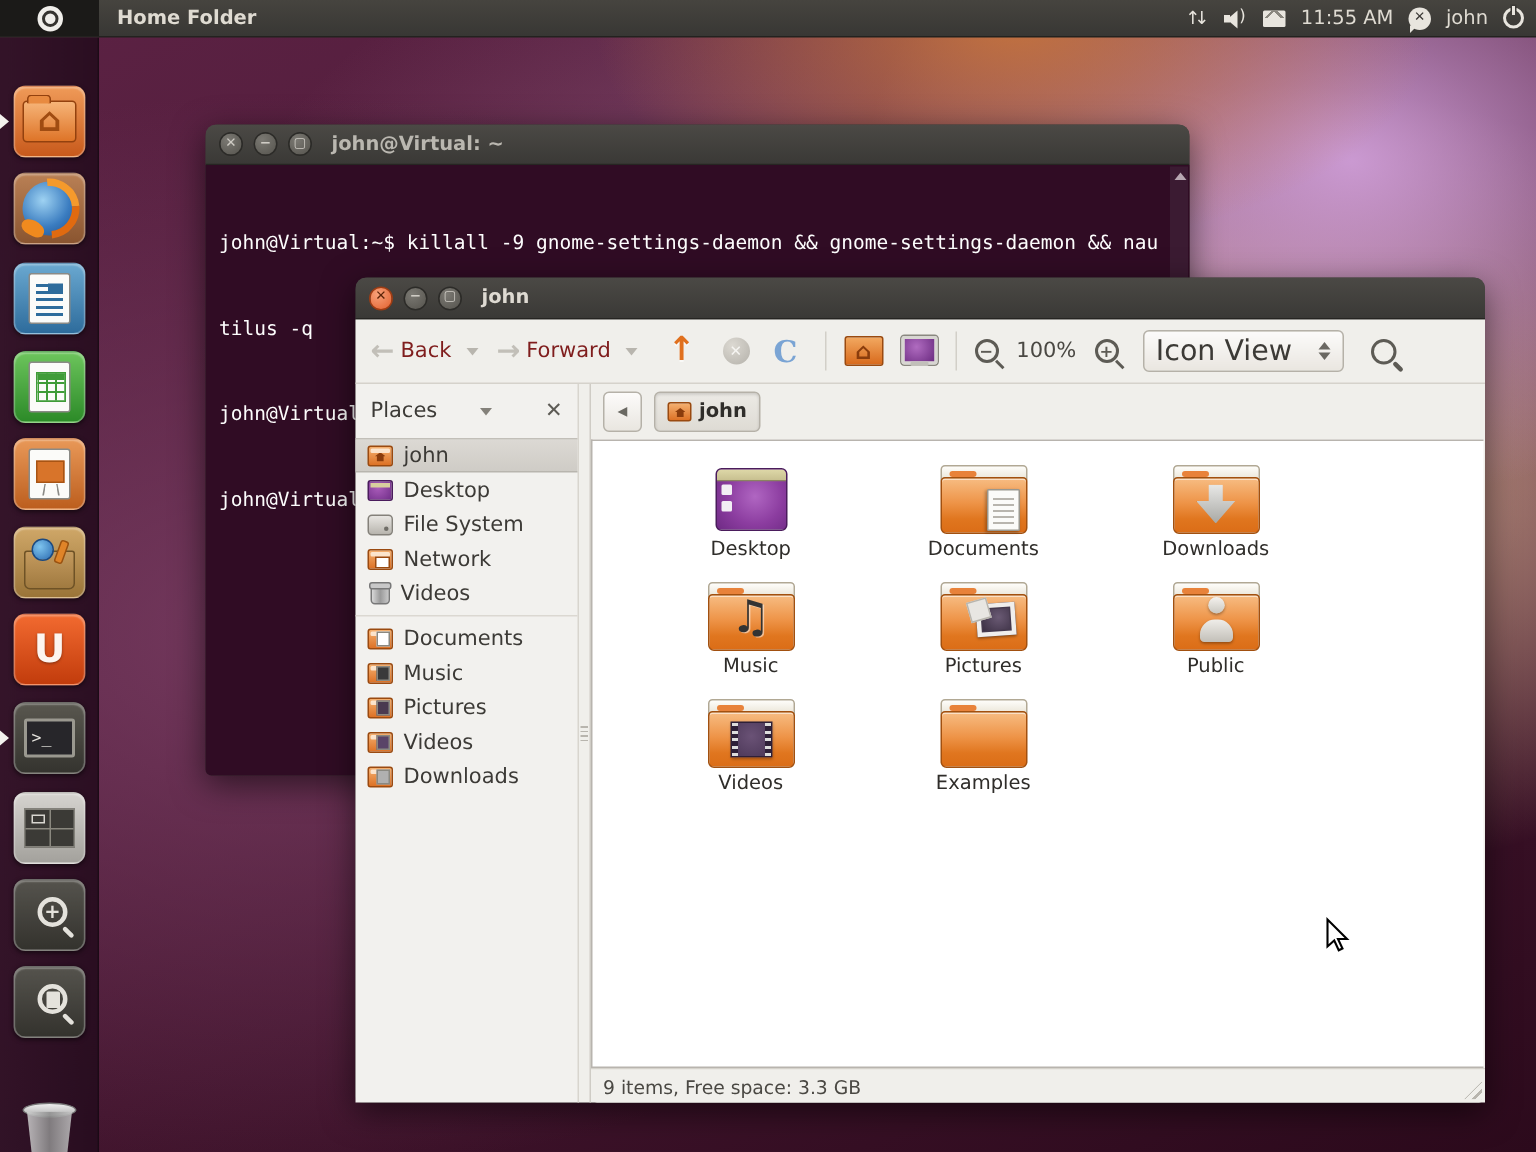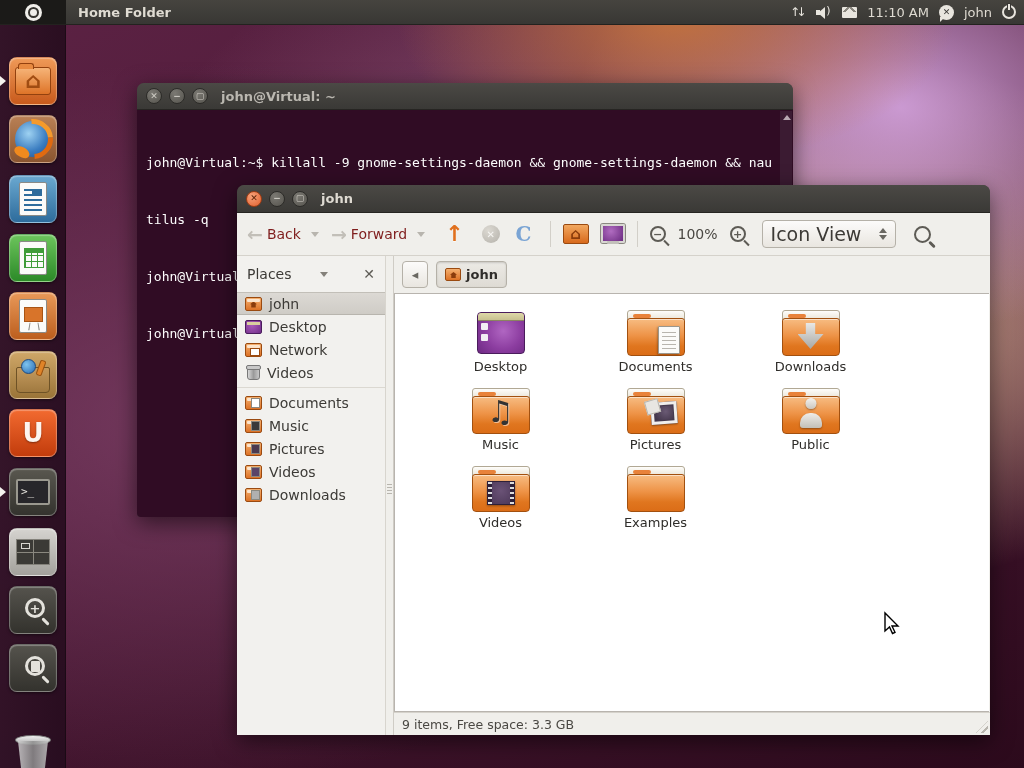--- a/index.html
+++ b/index.html
@@ -272,21 +272,21 @@
         <span>↓</span>
       </div>
     <div class="ind">
       <div class="speaker">
           <span class="wave">)</span>
         </div>
     </div>
     <div class="ind">
         <div class="mail-icon"></div>
       </div>
-    <div class="ind panel-time">11:10 AM</div>
+    <div class="ind panel-time">11:55 AM</div>
     <div class="ind">
         <div class="me-bubble">✕</div>
       </div>
     <div class="ind panel-user">john</div>
     <div class="ind">
         <div class="power-icon"></div>
       </div>
   </div>
 </div>
 
@@ -401,20 +401,24 @@
       <div class="sidebar-list">
         <div class="sb-row selected">
           <span class="mini mini-folder mini-home"></span>
           <span>john</span>
         </div>
         <div class="sb-row">
           <span class="mini mini-desktop"></span>
           <span>Desktop</span>
         </div>
         <div class="sb-row">
+          <span class="mini mini-drive"></span>
+          <span>File System</span>
+        </div>
+        <div class="sb-row">
           <span class="mini mini-folder mini-network"></span>
           <span>Network</span>
         </div>
         <div class="sb-row">
           <span class="mini mini-trash"></span>
           <span>Videos</span>
         </div>
         <div class="sb-sep"></div>
         <div class="sb-row">
           <span class="mini mini-folder mini-emblem"></span>

